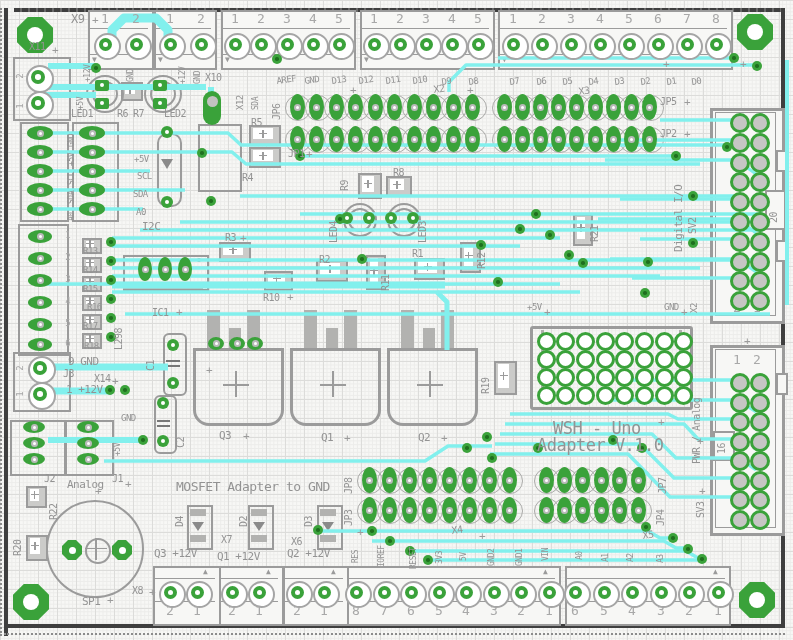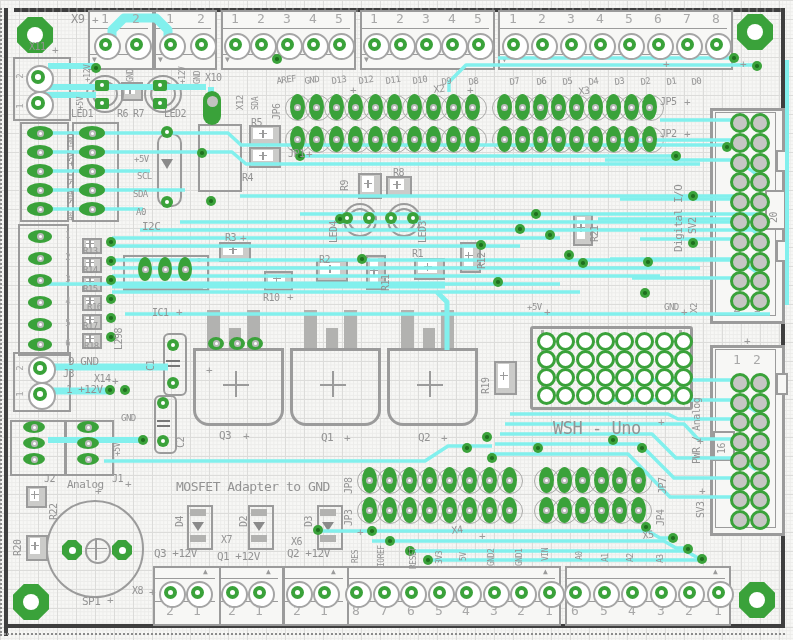--- a/index.html
+++ b/index.html
@@ -1148,20 +1148,21 @@
     <div class="lbl" style="position: absolute; left: 658px; top: 494px; font-size: 10px; transform-origin: 0px 0px; transform: rotate(-90deg);">JP7</div>
     <div class="lbl" style="position: absolute; left: 656px; top: 526px; font-size: 10px; transform-origin: 0px 0px; transform: rotate(-90deg);">JP4</div>
     <div class="lbl" style="position: absolute; left: 527px; top: 303px; font-size: 9px;">+5V</div>
     <div class="lbl" style="position: absolute; left: 664px; top: 303px; font-size: 9px;">GND</div>
     <div class="lbl" style="position: absolute; left: 690px; top: 313px; font-size: 9px; transform-origin: 0px 0px; transform: rotate(-90deg);">X2</div>
     <div class="lbl" style="position: absolute; left: 673px; top: 252px; font-size: 11px; transform-origin: 0px 0px; transform: rotate(-90deg);">Digital I/O</div>
     <div class="lbl" style="position: absolute; left: 688px; top: 234px; font-size: 10px; transform-origin: 0px 0px; transform: rotate(-90deg);">SV2</div>
     <div class="lbl" style="position: absolute; left: 692px; top: 464px; font-size: 10px; transform-origin: 0px 0px; transform: rotate(-90deg);">PWR / Analog</div>
     <div class="lbl" style="position: absolute; left: 696px; top: 518px; font-size: 10px; transform-origin: 0px 0px; transform: rotate(-90deg);">SV3</div>
     <div class="lbl" style="position: absolute; left: 553px; top: 420px; font-size: 17px;">WSH - Uno</div>
+    <div class="lbl" style="position: absolute; left: 537px; top: 437px; font-size: 17px;">Adapter V.1.0</div>
     <div class="lbl" style="position: absolute; left: 92px; top: 15px; font-size: 11px; color: rgb(155, 155, 155); line-height: 1;">+</div>
     <div class="lbl" style="position: absolute; left: 52px; top: 45px; font-size: 11px; color: rgb(155, 155, 155); line-height: 1;">+</div>
     <div class="lbl" style="position: absolute; left: 350px; top: 85px; font-size: 11px; color: rgb(155, 155, 155); line-height: 1;">+</div>
     <div class="lbl" style="position: absolute; left: 467px; top: 85px; font-size: 11px; color: rgb(155, 155, 155); line-height: 1;">+</div>
     <div class="lbl" style="position: absolute; left: 684px; top: 97px; font-size: 11px; color: rgb(155, 155, 155); line-height: 1;">+</div>
     <div class="lbl" style="position: absolute; left: 684px; top: 129px; font-size: 11px; color: rgb(155, 155, 155); line-height: 1;">+</div>
     <div class="lbl" style="position: absolute; left: 306px; top: 149px; font-size: 11px; color: rgb(155, 155, 155); line-height: 1;">+</div>
     <div class="lbl" style="position: absolute; left: 240px; top: 233px; font-size: 11px; color: rgb(155, 155, 155); line-height: 1;">+</div>
     <div class="lbl" style="position: absolute; left: 287px; top: 292px; font-size: 11px; color: rgb(155, 155, 155); line-height: 1;">+</div>
     <div class="lbl" style="position: absolute; left: 176px; top: 307px; font-size: 11px; color: rgb(155, 155, 155); line-height: 1;">+</div>

